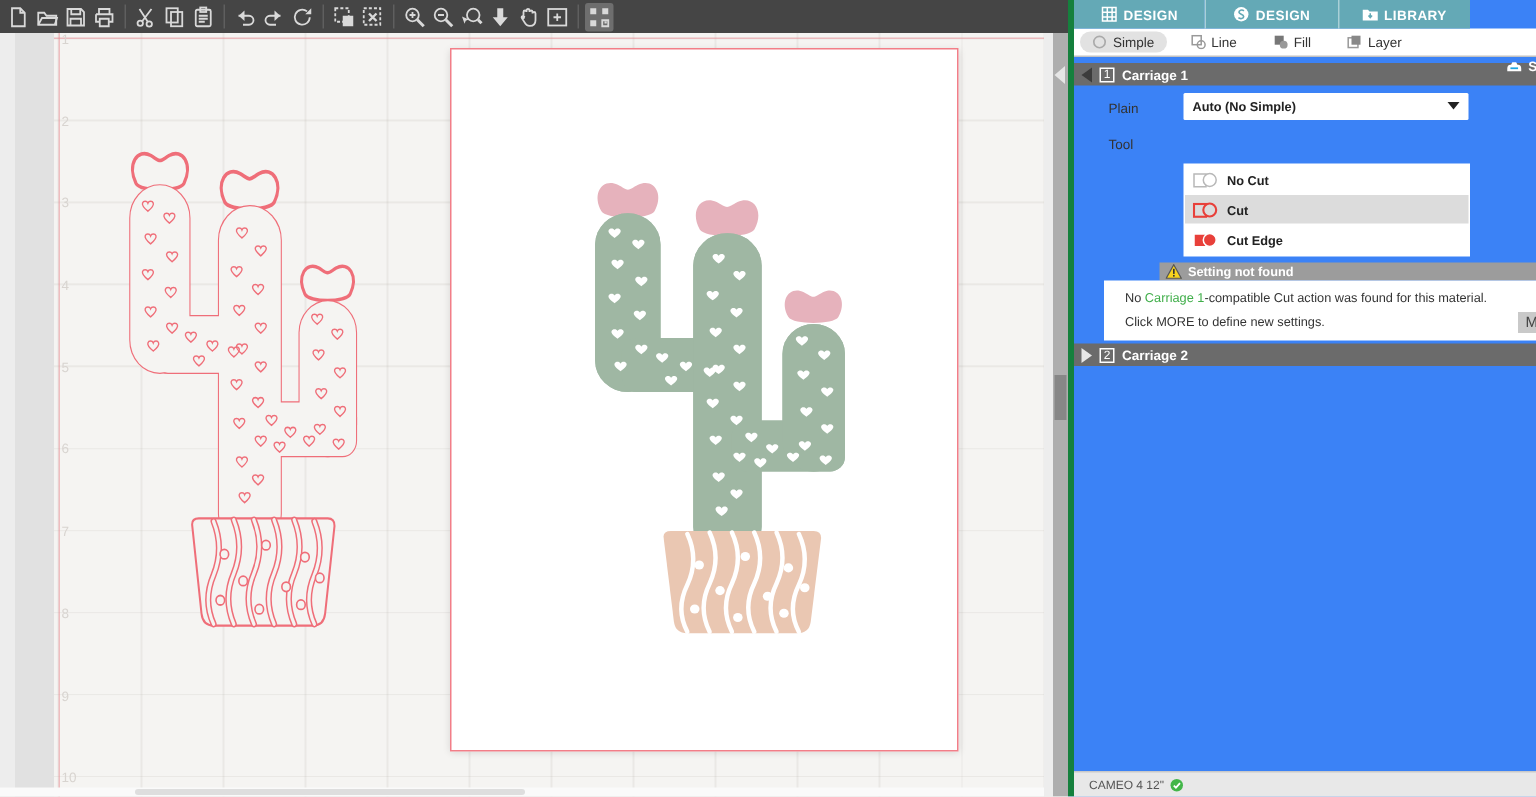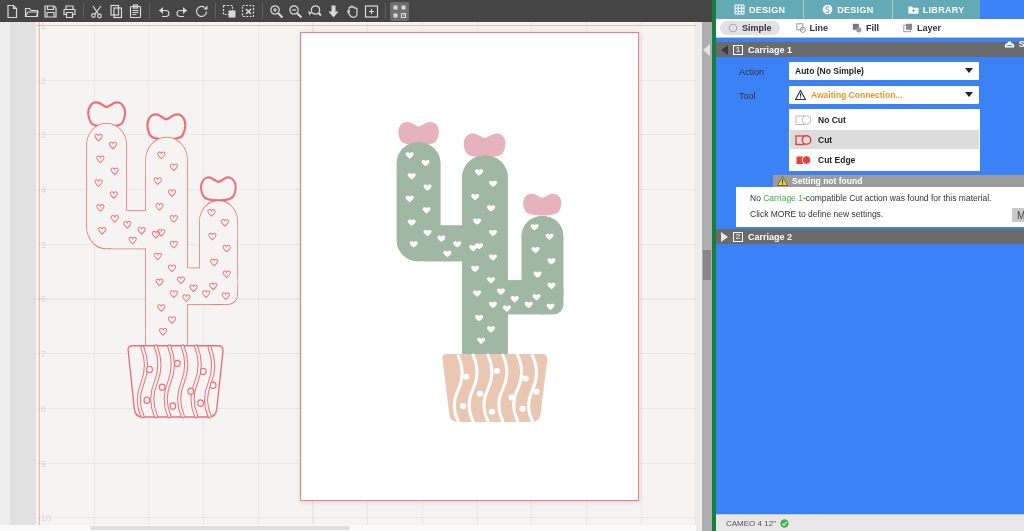--- a/index.html
+++ b/index.html
@@ -59,21 +59,21 @@
   
   .panel { position:absolute; left:712px; top:0; width:356px; height:531px; background:#3b82f6; border-left:4px solid #15803d; }
   .tabs { display:flex; height:19px; }
   .tab { flex:1; display:flex; align-items:center; justify-content:center; gap:4px;
          background:#64a9b6; color:#fff; font-size:9px; font-weight:bold; letter-spacing:.3px; cursor:default; }
   .tab + .tab { border-left:1px solid rgba(255,255,255,.45); }
   .tab.active { background:#1ca6e2;margin-top:44px; }
   .tab svg { width:11px; height:11px; fill:#fff; stroke:#fff; }
 
   .subtabs { height:19px; background:#fff; display:flex; align-items:center; padding:0 4px; gap:4px; border-bottom:1px solid #c2c2c2; }
-  .subtab { display:flex; align-items:center; gap:4px; font-size:9px; font-weight:bold; color:#333; padding:2px 8px; border-radius:9px; }
+  .subtab { display:flex; align-items:center; gap:4px; font-size:9px; font-weight:normal; color:#333; padding:2px 8px; border-radius:9px; }
   .subtab.selected { background:#e2e2e2; }
   .subtab svg { width:10px; height:10px; }
 
   .car-header { height:15px; background:#6b6b6b; display:flex; align-items:center; gap:5px; padding:0 5px; margin-top:4px; }
   .car-header .arrow-left { width:0; height:0; border-top:5px solid transparent; border-bottom:5px solid transparent; border-right:7px solid #3c3c3c; }
   .car-header .arrow-right { width:0; height:0; border-top:5px solid transparent; border-bottom:5px solid transparent; border-left:7px solid #e8e8e8; }
   .car-header .numbox { width:10px; height:10px; border:1px solid #fff; color:#fff; font-size:8px; display:flex; align-items:center; justify-content:center; }
   .car-header .title { color:#fff; font-size:9px; font-weight:bold; }
 
   .field-row { position:relative; height:24px; }
@@ -455,35 +455,28 @@
     </div>
 
     <div class="car-header" style="margin-top:4px">
       <div class="arrow-left"></div>
       <div class="numbox">1</div>
       <div class="title">Carriage 1</div>
     </div>
 
     <div style="height:4px"></div>
     <div class="field-row">
-      <span class="field-label">Action</span>
+      <span class="field-label">Plain</span>
       <div class="dropdown">
         <span>Auto (No Simple)</span>
         <div class="caret"></div>
       </div>
     </div>
     <div class="field-row">
       <span class="field-label">Tool</span>
-      <div class="dropdown">
-        <svg class="warn-tri-svg warn-tri" viewBox="0 0 11 10">
-            <use href="#warn-tri"></use>
-          </svg>
-        <span class="orange">Awaiting Connection...</span>
-        <div class="caret"></div>
-      </div>
     </div>
 
     <div class="field-row" style="height:63px">
       <div class="cutlist">
         <div class="cutrow">
           <svg class="cuticon" viewBox="0 0 17 12">
               <g fill="#fff" stroke="#b8b8b8" stroke-width="1">
                 <use href="#cut-shapes"></use>
               </g>
             </svg>

